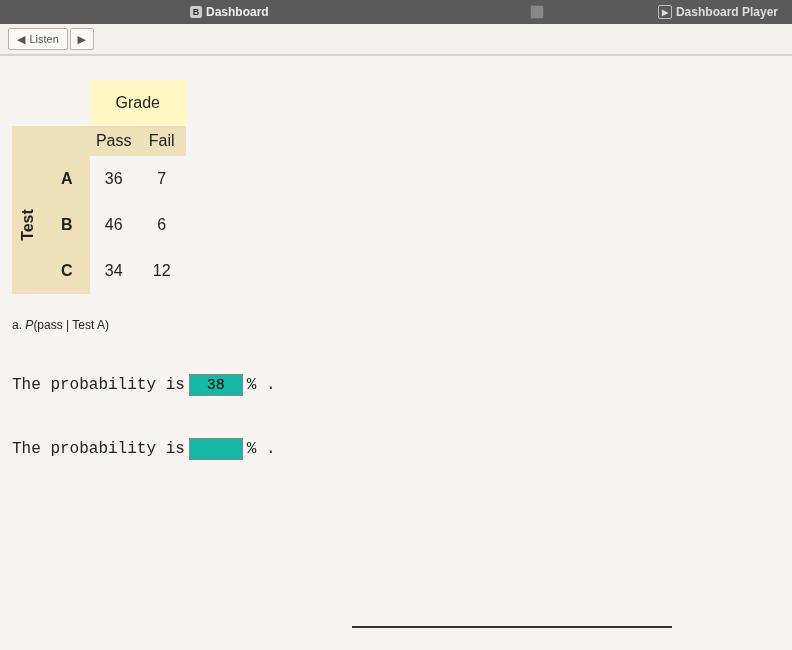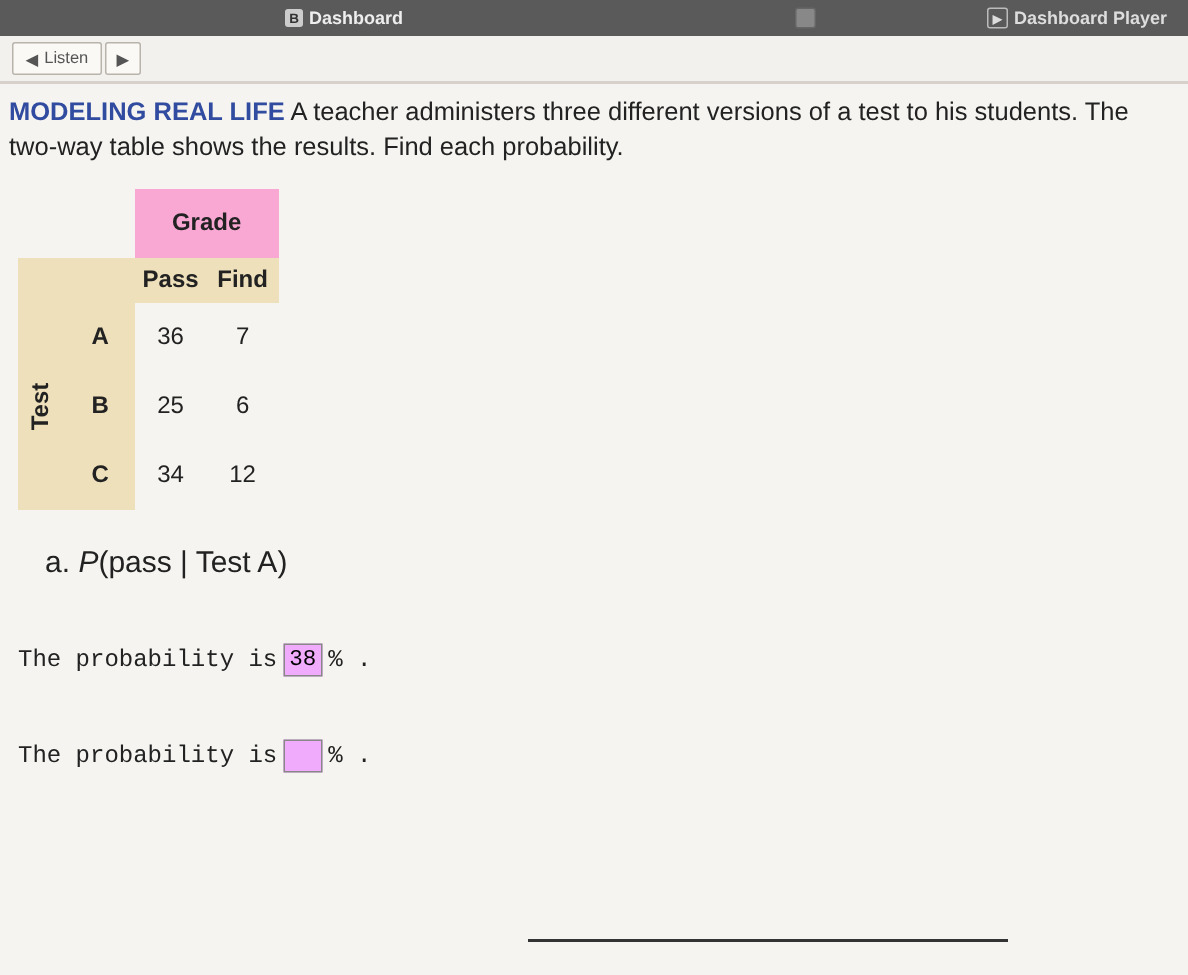--- a/index.html
+++ b/index.html
@@ -108,28 +108,28 @@
 table.two-way {
   border-collapse: collapse;
   font-size: 16px;
   color: #222;
 }
 table.two-way th, table.two-way td {
   text-align: center;
   padding: 0;
 }
 .grade-header {
-  background: #f9a8d4;
-  font-weight: bold;
+  background: #fef9c3;
+  font-weight: normal;
   height: 46px;
   width: 96px;
 }
 .subhead-row th {
   background: #eee0ba;
-  font-weight: bold;
+  font-weight: normal;
   height: 30px;
   width: 48px;
 }
 .corner { background: transparent; width: 46px; }
 .rot {
   background: #eee0ba;
   font-weight: bold;
   width: 26px;
 }
 .rot span {
@@ -139,40 +139,40 @@
 }
 .rowlabel {
   background: #eee0ba;
   font-weight: bold;
   width: 46px;
   height: 46px;
 }
 .cell { width: 48px; height: 46px; background: transparent; }
 .question {
   margin-top: 24px;
-  margin-left: 24px;
-  font-size: 20px;
+  margin-left: 6px;
+  font-size: 12px;
   color: #222;
 }
 .ital { font-style: italic; }
 .answer-line {
   margin-top: 42px;
   margin-left: 6px;
   font-size: 16px;
   color: #222;
   display: flex;
   align-items: center;
   gap: 4px;
   font-family: Liberation Mono, monospace;
 }
 .answer-input {
-  width: 26px;
+  width: 54px;
   height: 22px;
   border: 1px solid #888;
-  background: #f0abfc;
+  background: #14b8a6;
   text-align: center;
   font-size: 15px;
   font-family: inherit;
 }
 .bottom-rule {
   position: absolute;
   bottom: 22px;
   left: 352px;
   width: 320px;
   height: 0;
@@ -199,46 +199,42 @@
     <span>◀</span>
     <span>Listen</span>
   </button>
   <button class="play-btn">
     <span>▶</span>
   </button>
 </div>
 
 <div class="content">
 
-  <p class="prompt">
-    <span class="heading">MODELING REAL LIFE</span>
-    <span>A teacher administers three different versions of a test to his students. The two-way table shows the results. Find each probability.</span>
-  </p>
 
   <div class="table-wrap">
     <table class="two-way">
       <tbody>
           <tr>
         <th class="corner" colspan="2"></th>
         <th class="grade-header" colspan="2">Grade</th>
       </tr>
       <tr class="subhead-row">
         <th class="corner" colspan="2"></th>
         <th>Pass</th>
-        <th>Find</th>
+        <th>Fail</th>
       </tr>
       <tr>
         <th class="rot" rowspan="3"><span>Test</span></th>
         <th class="rowlabel">A</th>
         <td class="cell">36</td>
         <td class="cell">7</td>
       </tr>
       <tr>
         <th class="rowlabel">B</th>
-        <td class="cell">25</td>
+        <td class="cell">46</td>
         <td class="cell">6</td>
       </tr>
       <tr>
         <th class="rowlabel">C</th>
         <td class="cell">34</td>
         <td class="cell">12</td>
       </tr>
     </tbody>
       </table>
   </div>

